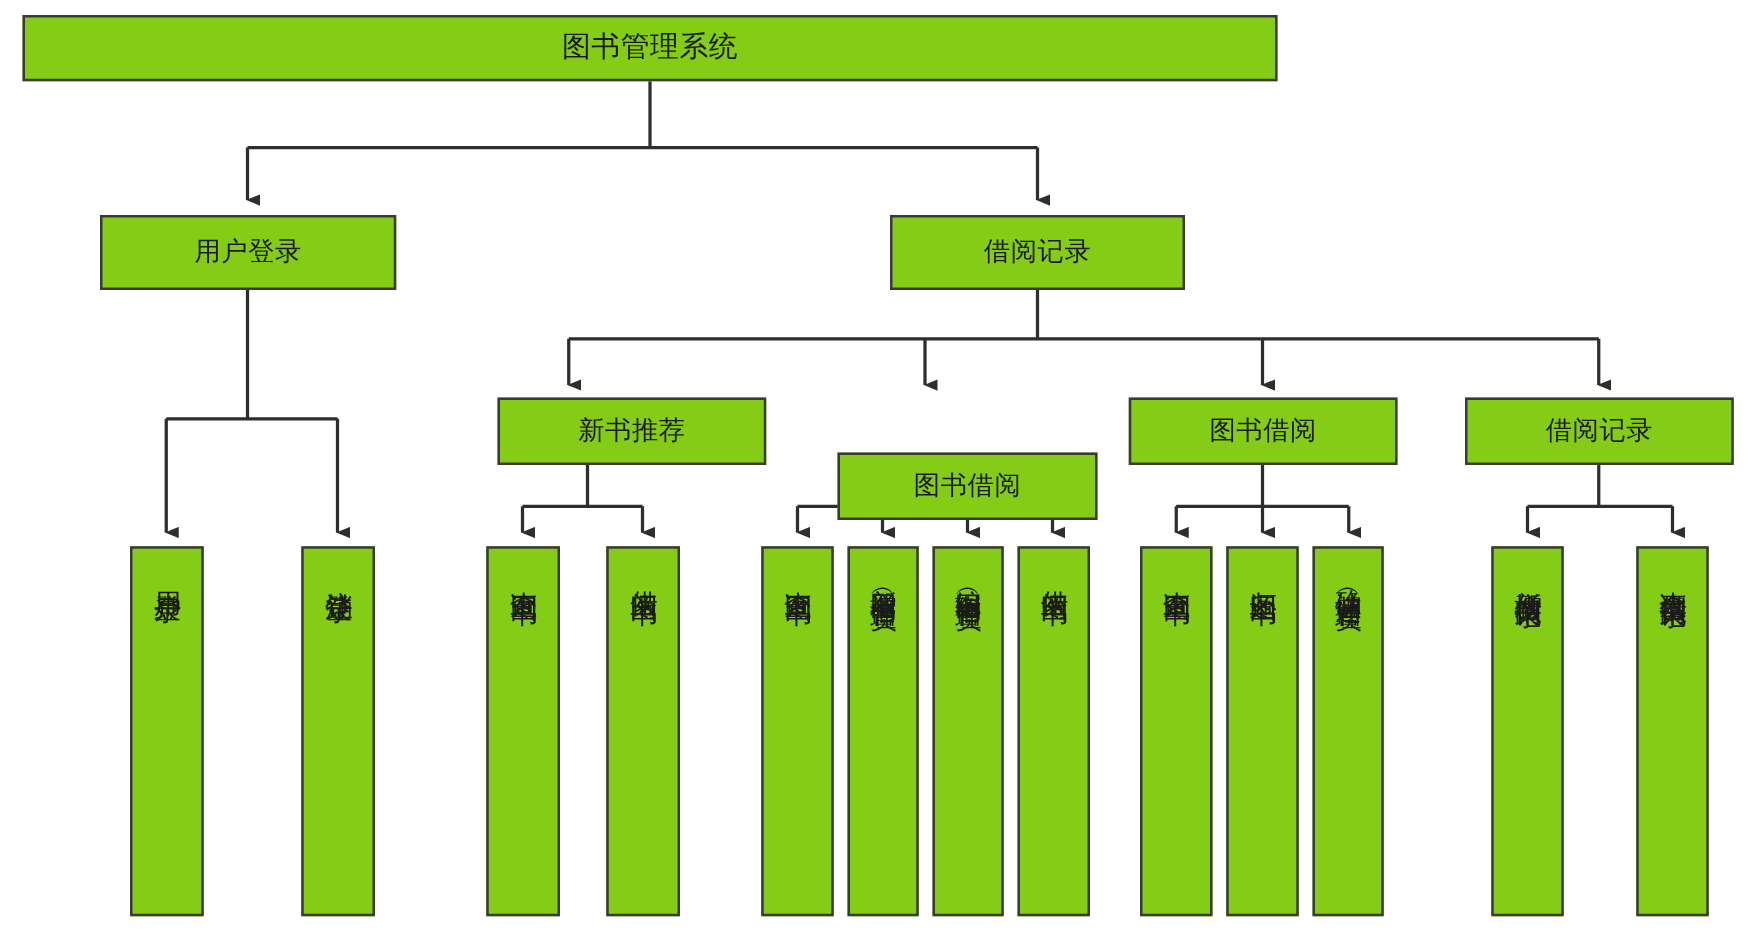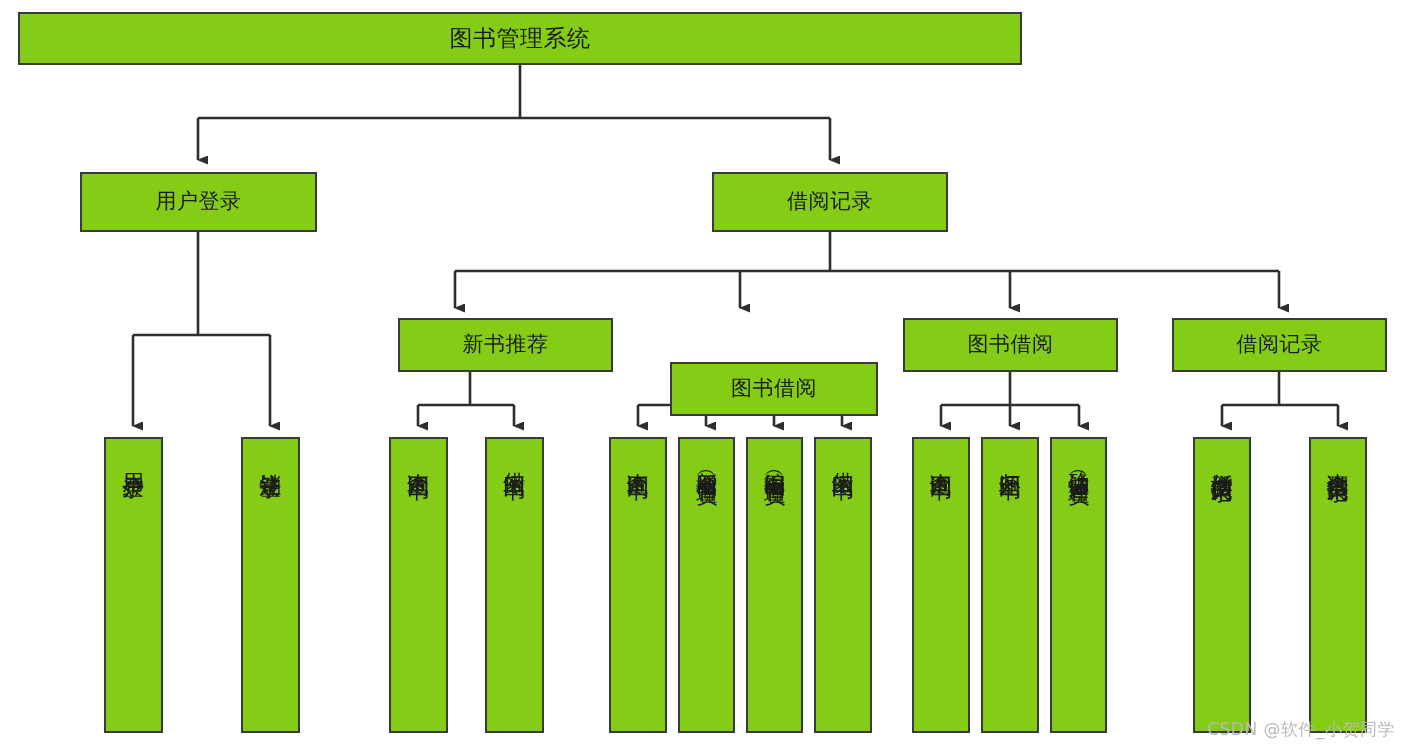--- a/index.html
+++ b/index.html
@@ -197,15 +197,14 @@
     <span class="node-label">确认归还（管理员）</span>
   </div>
 
   <div class="node leaf" style="left:1193px; top:437px; width:58px; height:296px;">
     <span class="node-label">新增借阅记录</span>
   </div>
   <div class="node leaf" style="left:1309px; top:437px; width:58px; height:296px;">
     <span class="node-label">查询借阅记录</span>
   </div>
 
-  <div class="watermark">CSDN @软件_小贺同学</div>
 
 </div>
 
 </body></html>

